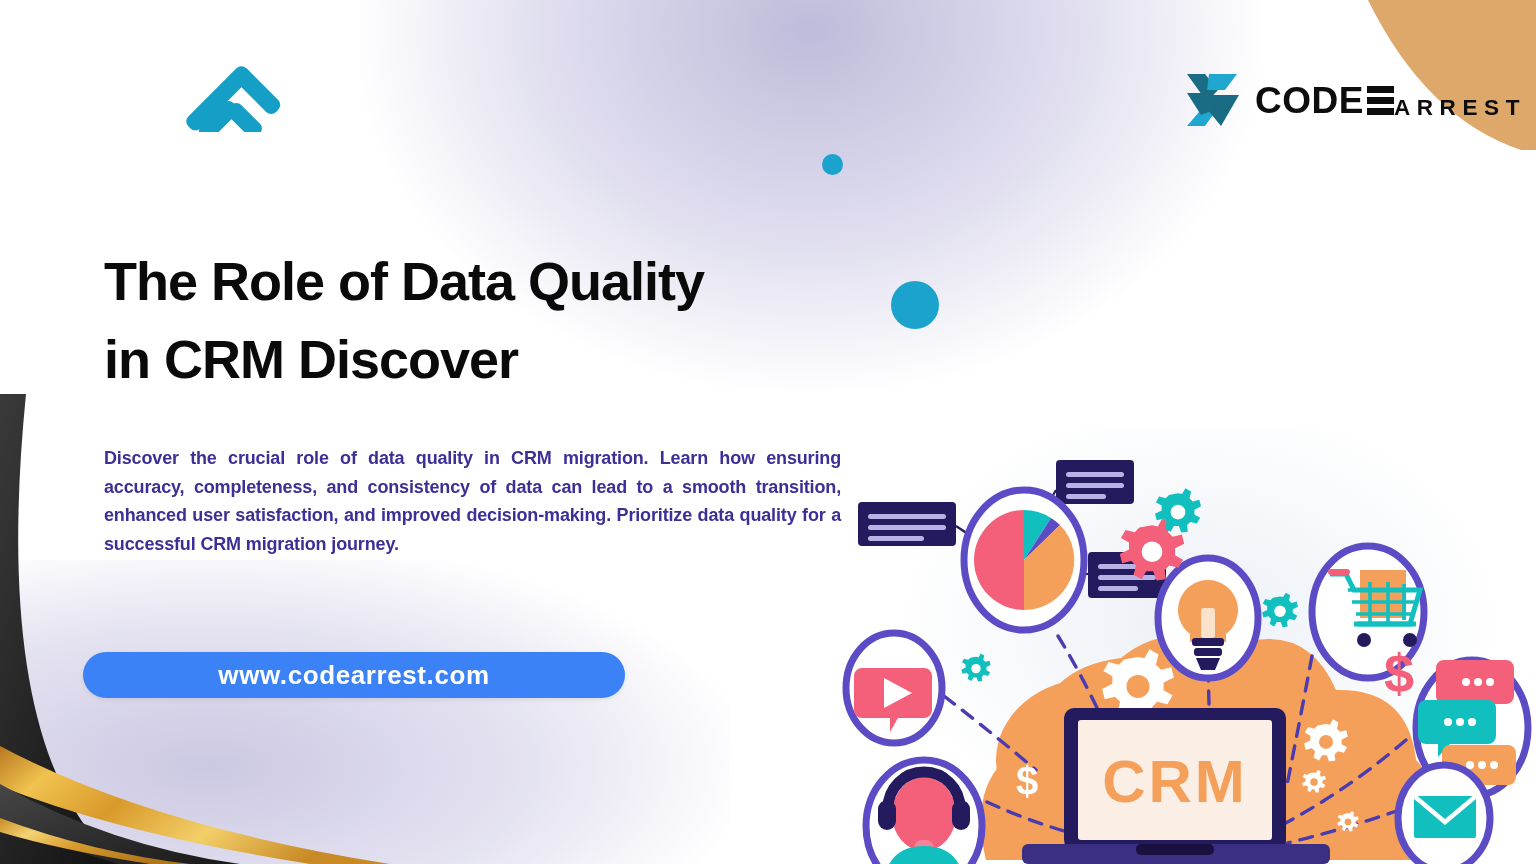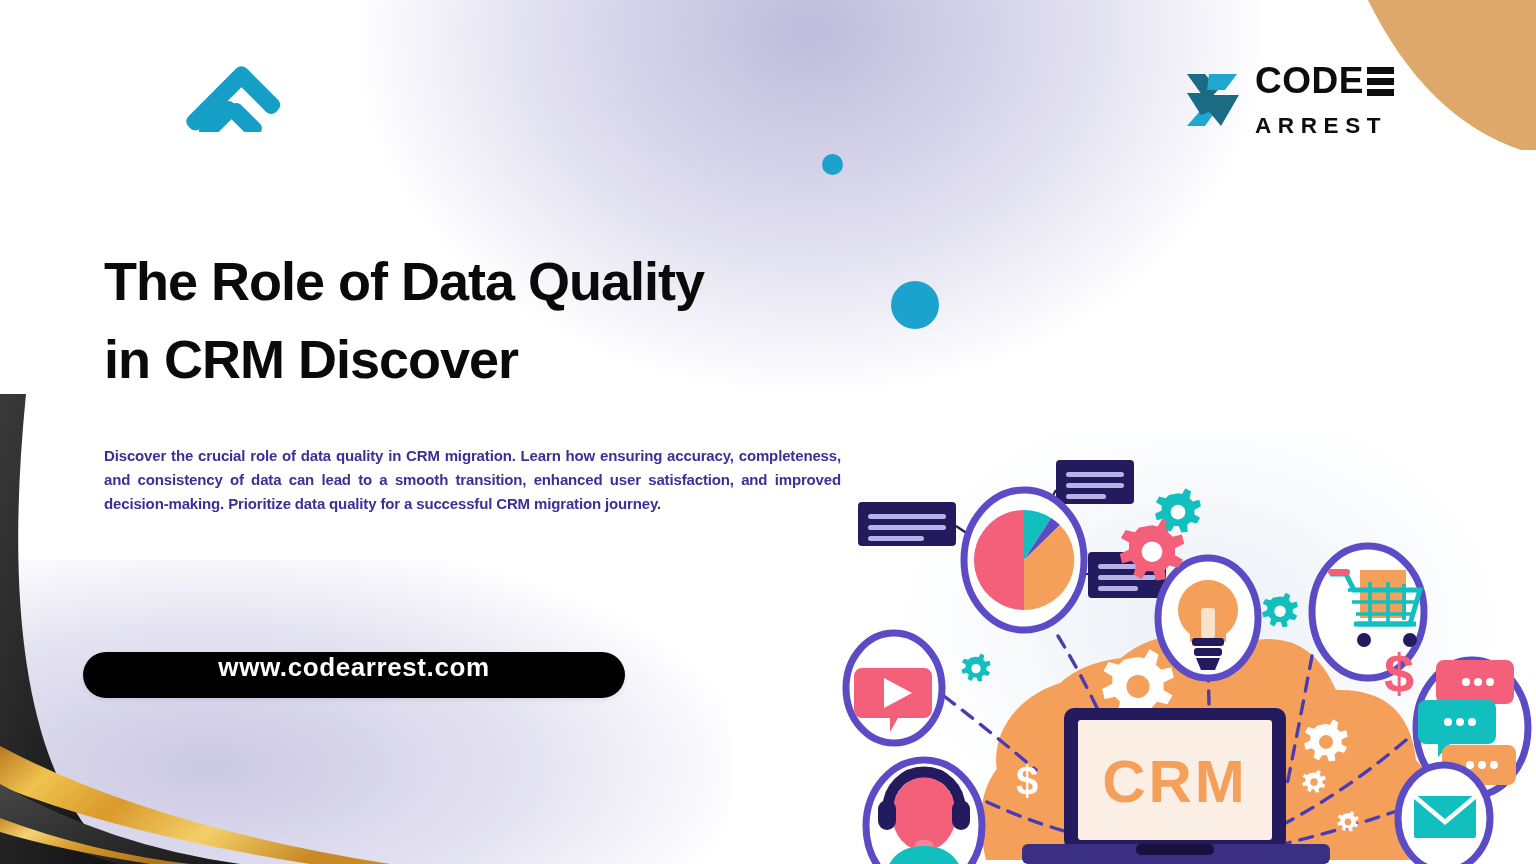--- a/index.html
+++ b/index.html
@@ -27,48 +27,48 @@
 
   
   .corner-tr{ position:absolute; right:0; top:0; width:230px; height:150px; overflow:hidden; }
   .corner-bl{ position:absolute; left:0; bottom:0; width:520px; height:470px; overflow:hidden; }
 
   
   .logo-mark{ position:absolute; left:183px; top:60px; width:100px; height:72px; }
   .brand-logo{ position:absolute; left:1185px; top:55px; width:215px; height:90px;
     display:flex; align-items:center; gap:12px; }
   .brand-glyph{ width:58px; height:58px; flex:0 0 58px; }
-  .brand-words{ display:flex; flex-direction:column; justify-content:center; line-height:1; }
+  .brand-words{ display:flex; flex-direction:row; justify-content:center; line-height:1; }
   .brand-code{ display:flex; align-items:center; }
   .brand-code-txt{ font-size:37px; font-weight:900; letter-spacing:.5px; color:#0d0d0d; font-family:"Liberation Sans", sans-serif; }
   .brand-eq{ display:inline-flex; flex-direction:column; gap:4px; margin-left:3px; margin-top:1px; }
   .brand-eq i{ display:block; width:27px; height:7px; background:#0d0d0d; }
   .brand-arrest{ font-size:22.5px; font-weight:700; letter-spacing:6.6px; color:#0d0d0d; margin-top:16px; }
 
   
   .dot-sm{ position:absolute; left:822px; top:154px; width:21px; height:21px; border-radius:50%; background:#1ba3cd; }
   .dot-lg{ position:absolute; left:891px; top:281px; width:48px; height:48px; border-radius:50%; background:#1ba3cd; }
 
   
   .headline{
     position:absolute; left:104px; top:242px; width:800px;
     font-size:54px; font-weight:900; line-height:1.45; color:#0a0a0a;
     letter-spacing:-1px; font-family:"Liberation Sans", sans-serif;
   }
   .headline .l2{ display:block; }
 
   .subcopy{
     position:absolute; left:104px; top:444px; width:737px;
-    font-size:15px; font-weight:700; line-height:1.59; color:#3c2f96;
+    font-size:18px; font-weight:700; line-height:1.59; color:#3c2f96;
     text-align:justify; text-align-last:left; letter-spacing:-.15px;
   }
 
   .url-pill{
     position:absolute; left:83px; top:652px; width:542px; height:46px;
-    background:#000000; border-radius:25px; display:flex; justify-content:center;
+    background:#3b82f6; border-radius:25px; display:flex; align-items:center; justify-content:center;
     box-shadow:0 2px 5px rgba(0,0,0,.07);
   }
   .url-pill span{ color:#fff; font-size:26px; font-weight:700; letter-spacing:.6px; }
 
   
   .illustration{ position:absolute; left:836px; top:440px; width:700px; height:424px; }
   .illustration svg{ display:block; width:100%; height:100%; }
 </style>
 </head>
 <body>

